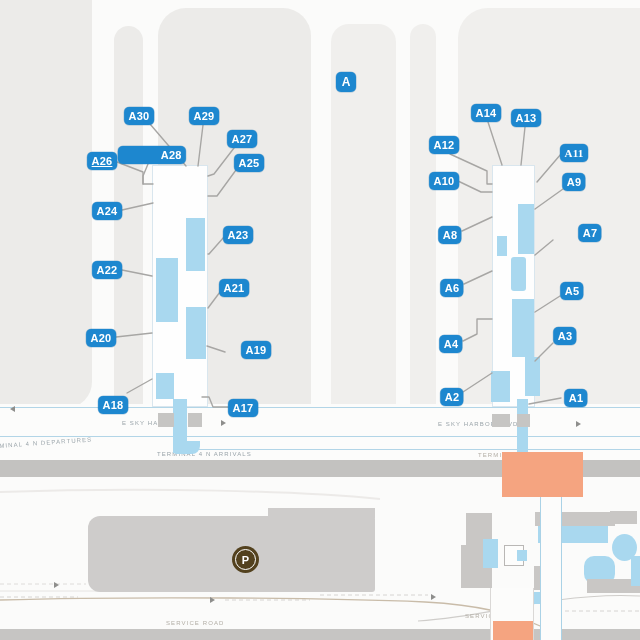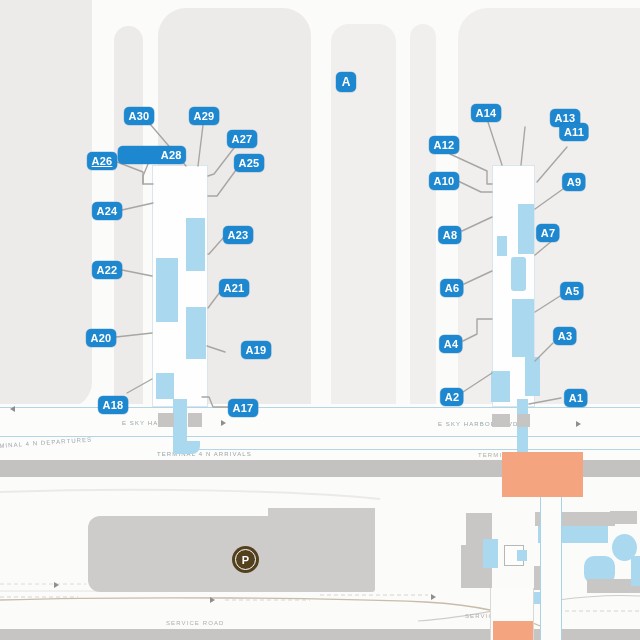--- a/index.html
+++ b/index.html
@@ -186,27 +186,27 @@
       <div class="gate-label" style="left: 249px; top: 163px; pointer-events: auto;">A25</div>
       <div class="gate-label" style="left: 107px; top: 211px; pointer-events: auto;">A24</div>
       <div class="gate-label" style="left: 238px; top: 235px; pointer-events: auto;">A23</div>
       <div class="gate-label" style="left: 107px; top: 270px; pointer-events: auto;">A22</div>
       <div class="gate-label" style="left: 234px; top: 288px; pointer-events: auto;">A21</div>
       <div class="gate-label" style="left: 101px; top: 338px; pointer-events: auto;">A20</div>
       <div class="gate-label" style="left: 256px; top: 350px; pointer-events: auto;">A19</div>
       <div class="gate-label" style="left: 113px; top: 397px; pointer-events: auto; margin-top: 8px;">A18</div>
       <div class="gate-label" style="left: 243px; top: 408px; pointer-events: auto;">A17</div>
       <div class="gate-label" style="left: 486px; top: 113px; pointer-events: auto;">A14</div>
-      <div class="gate-label" style="left: 526px; top: 118px; pointer-events: auto; margin-left: 39px;">A13</div>
-      <div class="gate-label" style="left: 574px; top: 132px; pointer-events: auto;">A11</div>
+      <div class="gate-label" style="left: 526px; top: 118px; pointer-events: auto;">A13</div>
+      <div class="gate-label" style="left: 574px; top: 153px; pointer-events: auto; font-family: Liberation Serif, serif;">A11</div>
       <div class="gate-label" style="left: 444px; top: 145px; pointer-events: auto;">A12</div>
       <div class="gate-label" style="left: 444px; top: 181px; pointer-events: auto;">A10</div>
       <div class="gate-label" style="left: 574px; top: 182px; pointer-events: auto;">A9</div>
       <div class="gate-label" style="left: 450px; top: 235px; pointer-events: auto;">A8</div>
-      <div class="gate-label" style="left: 548px; top: 233px; pointer-events: auto;">A7</div>
+      <div class="gate-label" style="left: 590px; top: 233px; pointer-events: auto;">A7</div>
       <div class="gate-label" style="left: 452px; top: 288px; pointer-events: auto;">A6</div>
       <div class="gate-label" style="left: 572px; top: 291px; pointer-events: auto;">A5</div>
       <div class="gate-label" style="left: 451px; top: 344px; pointer-events: auto;">A4</div>
       <div class="gate-label" style="left: 565px; top: 336px; pointer-events: auto;">A3</div>
       <div class="gate-label" style="left: 452px; top: 397px; pointer-events: auto;">A2</div>
       <div class="gate-label" style="left: 576px; top: 398px; pointer-events: auto;">A1</div>
     </div>
 
   <div class="a-badge" style="left:336px;top:72px;">A</div>
 

